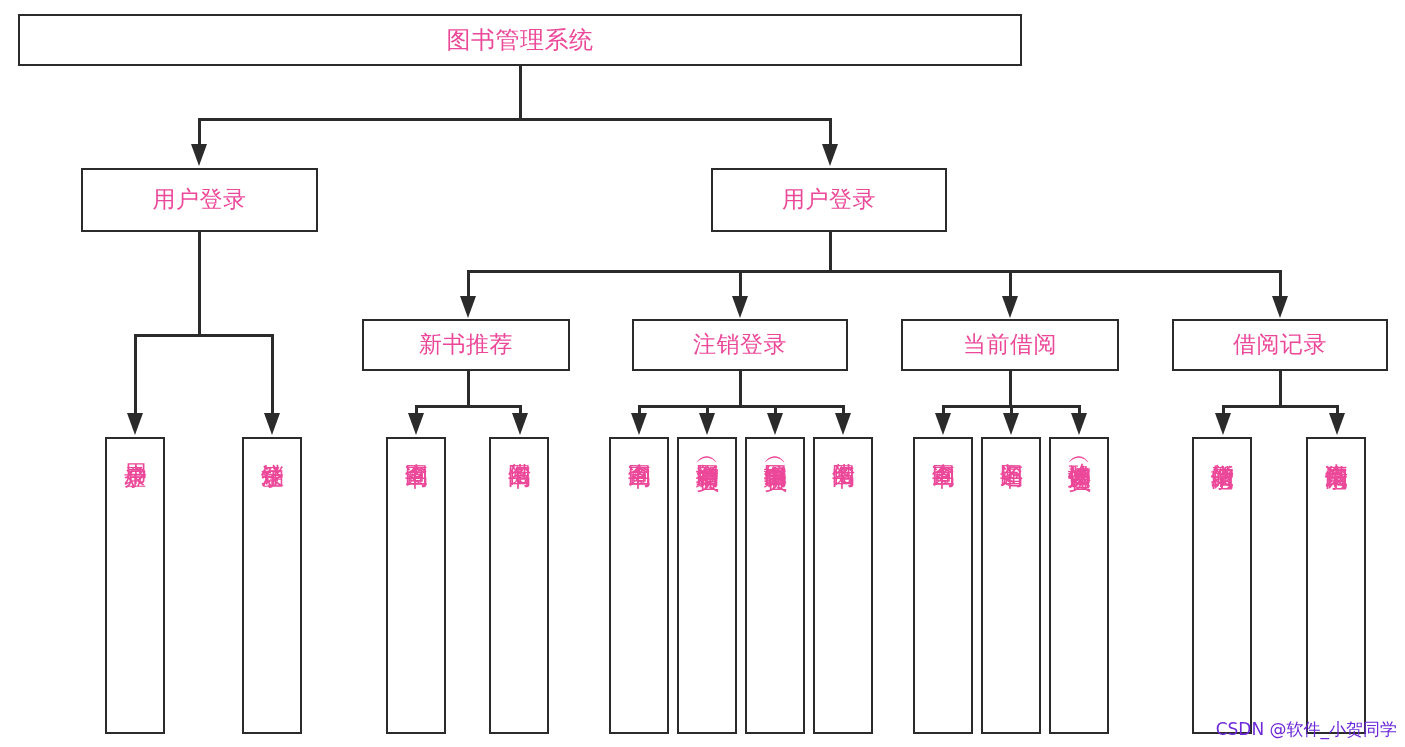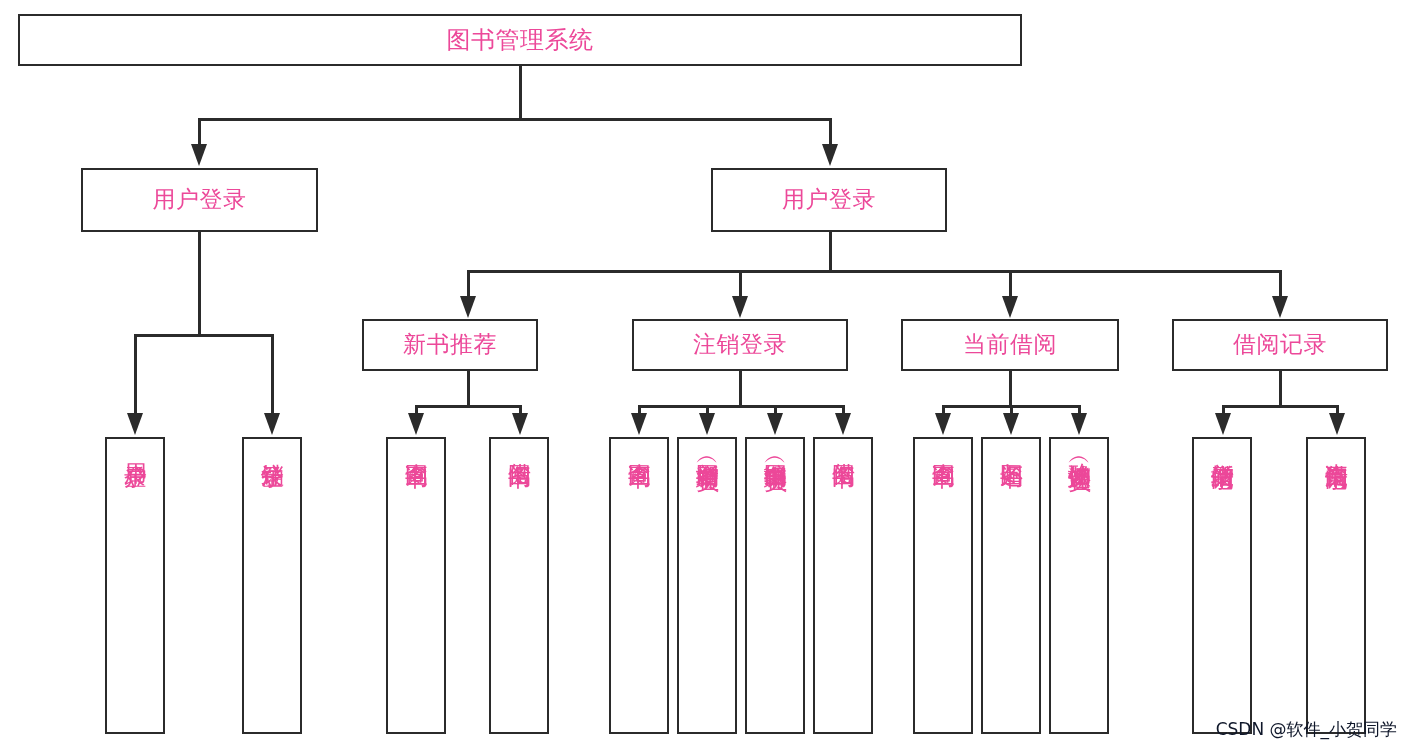--- a/index.html
+++ b/index.html
@@ -67,21 +67,21 @@
     height: 0;
     border-left: 8px solid transparent;
     border-right: 8px solid transparent;
     border-top: 22px solid #2b2b2b;
   }
   .watermark {
     position: absolute;
     right: 8px;
     bottom: 6px;
     font-size: 17px;
-    color: #0f172a;
+    color: #6d28d9;
     white-space: nowrap;
     font-family: "DejaVu Sans", "Liberation Sans", sans-serif;
   }
 </style>
 </head>
 <body>
 
 <div id="diagram-root">
 
   <div class="node horiz root" style="left:18px; top:14px; width:1004px; height:52px;">
@@ -122,21 +122,21 @@
   <div class="hline" style="left:467px; top:270px; width:815px;"></div>
   <div class="vline" style="left:467px; top:270px; height:28px;"></div>
   <div class="arrow" style="left:460px; top:296px;"></div>
   <div class="vline" style="left:739px; top:270px; height:28px;"></div>
   <div class="arrow" style="left:732px; top:296px;"></div>
   <div class="vline" style="left:1009px; top:270px; height:28px;"></div>
   <div class="arrow" style="left:1002px; top:296px;"></div>
   <div class="vline" style="left:1279px; top:270px; height:28px;"></div>
   <div class="arrow" style="left:1272px; top:296px;"></div>
 
-  <div class="node horiz" style="left:362px; top:319px; width:176px; height:52px;">
+  <div class="node horiz" style="left:362px; top:319px; width:208px; height:52px;">
     <span class="label">新书推荐</span>
   </div>
   <div class="node horiz" style="left:632px; top:319px; width:216px; height:52px;">
     <span class="label">注销登录</span>
   </div>
   <div class="node horiz" style="left:1172px; top:319px; width:216px; height:52px;">
     <span class="label">借阅记录</span>
   </div>
   <div class="node horiz" style="left:901px; top:319px; width:218px; height:52px;">
     <span class="label">当前借阅</span>

